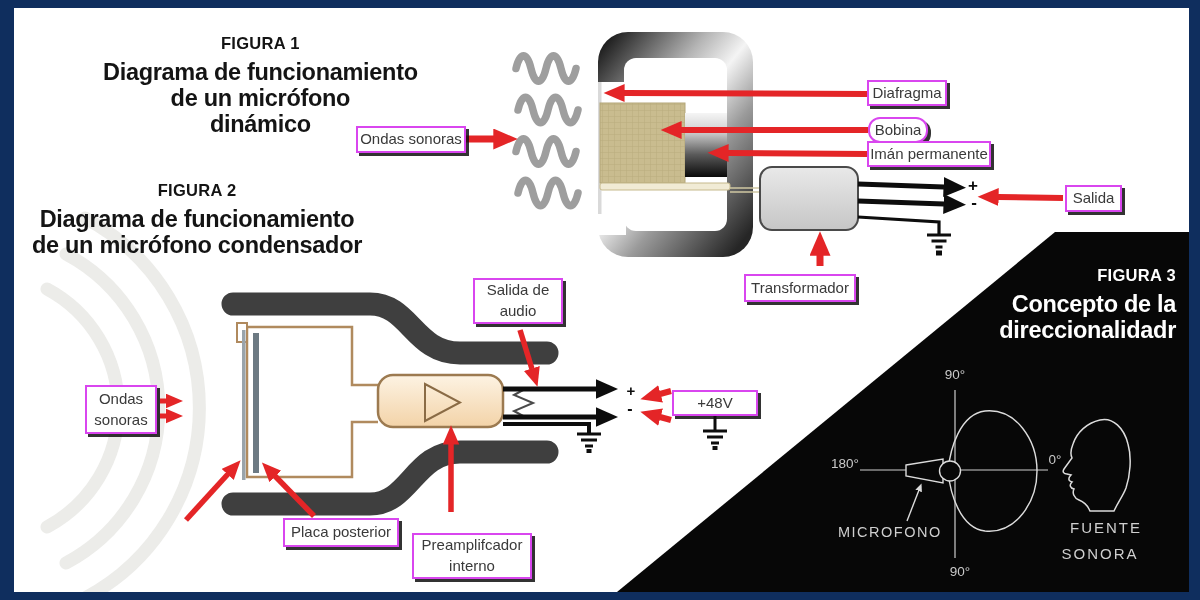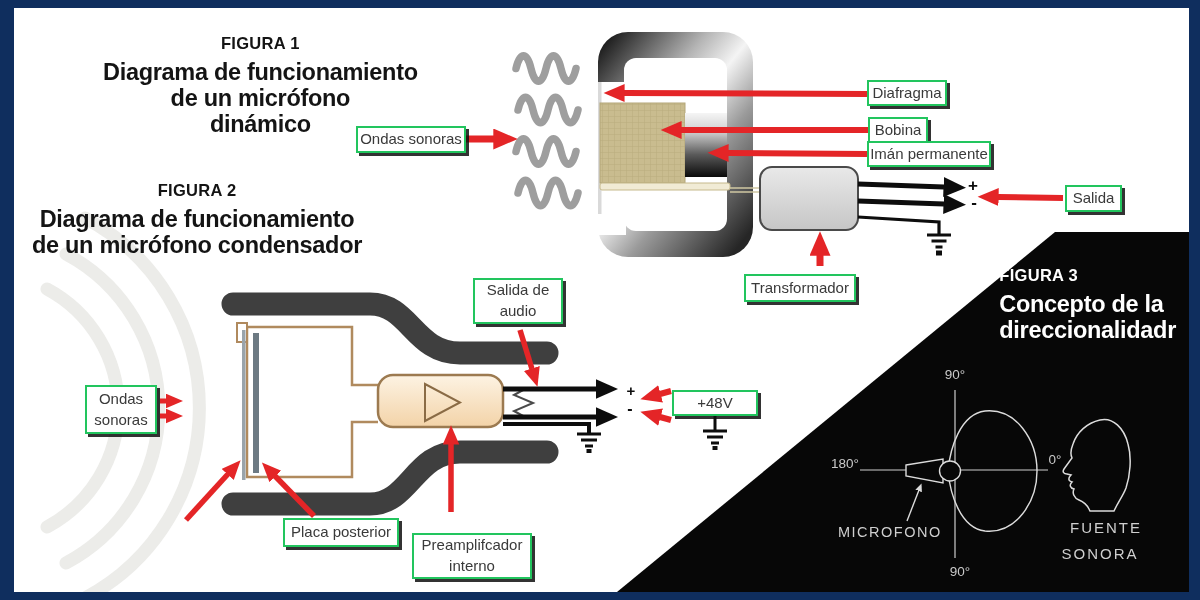--- a/index.html
+++ b/index.html
@@ -10,25 +10,25 @@
   .content {
     position:absolute; left:14px; top:8px; width:1175px; height:584px;
     background:#ffffff;
   }
   svg.art { position:absolute; left:0; top:0; }
   svg.art text { font-family:"Liberation Sans", sans-serif; }
 
   .title-block { position:absolute; color:#141414;text-align:center; }
   .fig-head { font-size:16.5px; font-weight:bold; letter-spacing:.3px; margin-bottom:6px; }
   .fig-line { font-size:23.5px; font-weight:bold; line-height:26px; letter-spacing:-0.3px; }
-  .title-f3 { color:#ffffff; text-align:left; }
+  .title-f3 { color:#ffffff; text-align:right; }
 
   .box {
     position:absolute; box-sizing:border-box; background:#ffffff;
-    border:2px solid #22c55e; box-shadow:3px 3px 0 rgba(15,15,15,.85);
+    border:2px solid #d946ef; box-shadow:3px 3px 0 rgba(15,15,15,.85);
     color:#3a3a3a; font-size:15px; line-height:1.38;
     display:flex; flex-direction:column; align-items:center; justify-content:center;
     text-align:center; white-space:nowrap;
   }
 </style>
 </head>
 <body>
 
 <div class="page">
   <div class="content">
@@ -195,21 +195,21 @@
       <div class="fig-line">Concepto de la</div>
       <div class="fig-line">direccionalidadr</div>
     </div>
 
     <div class="box" style="left:342px; top:118px; width:110px; height:27px;">
       <span>Ondas sonoras</span>
     </div>
     <div class="box" style="left:853px; top:72px; width:80px; height:26px;">
       <span>Diafragma</span>
     </div>
-    <div class="box" style="left:854px; top:109px; width:60px; height:26px;">
+    <div class="box" style="left:854px; top:109px; width:60px; height:26px;border-radius:12px;">
       <span>Bobina</span>
     </div>
     <div class="box" style="left:853px; top:133px; width:124px; height:26px;">
       <span>Imán permanente</span>
     </div>
     <div class="box" style="left:730px; top:266px; width:112px; height:28px;">
       <span>Transformador</span>
     </div>
     <div class="box" style="left:1051px; top:177px; width:57px; height:27px;">
       <span>Salida</span>

